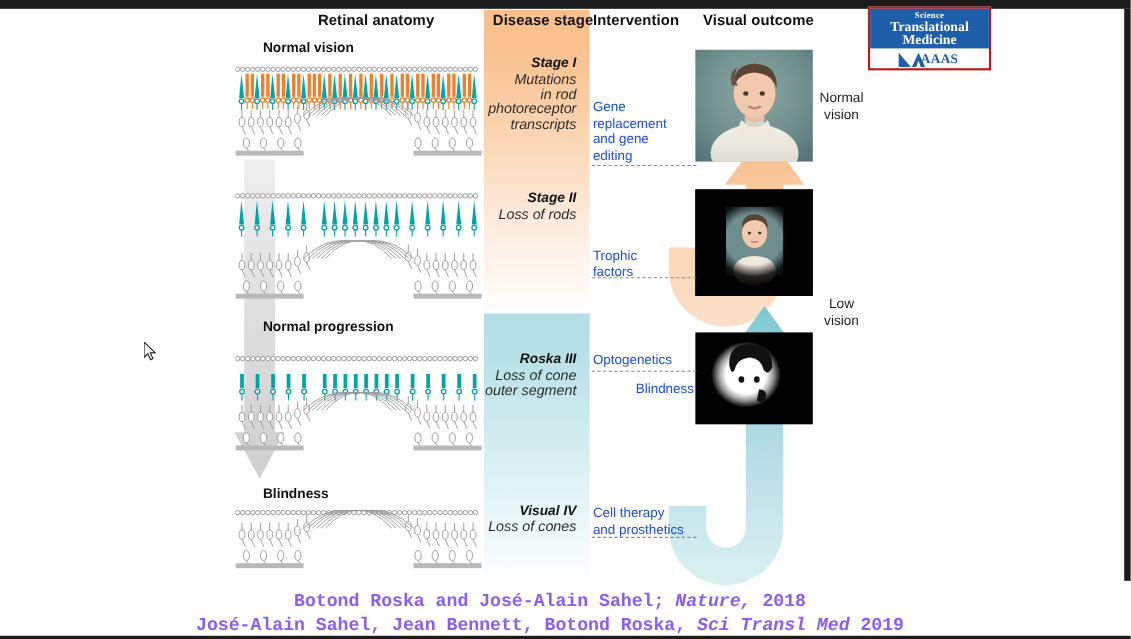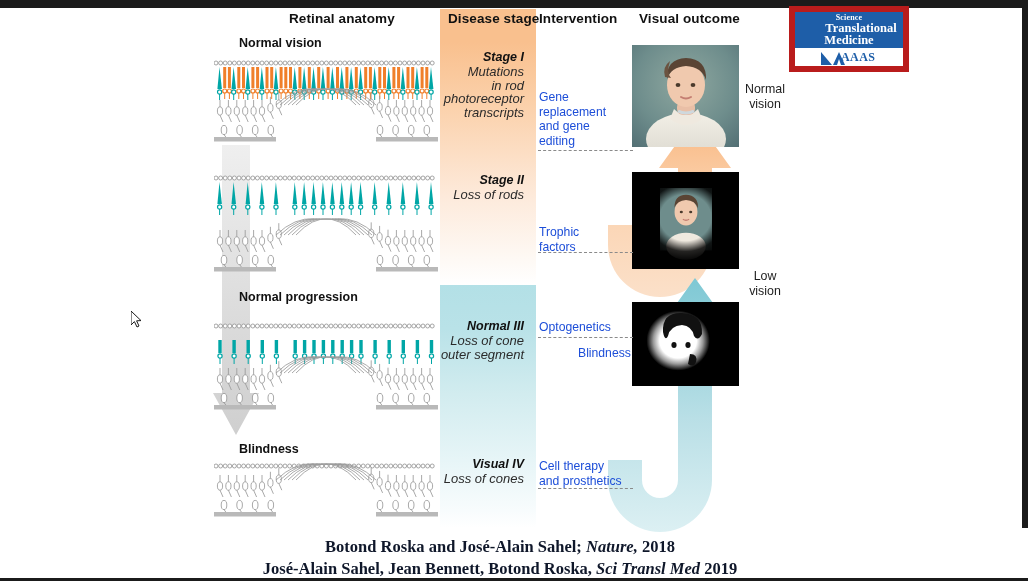--- a/index.html
+++ b/index.html
@@ -38,35 +38,35 @@
 
   
   .interv-text{position:absolute;font-size:12.2px;color:#1d4ed8;line-height:14.6px;}
   .dashline{position:absolute;height:0;border-top:1.5px dashed #8a8a8a;}
 
   
   .photo{position:absolute;border:0;}
   .outcome-label{position:absolute;font-size:12.4px;color:#1d1d1d;line-height:14.5px;text-align:center;}
 
   
-  #logo{position:absolute;left:789px;top:6px;width:108px;height:54px;border:6px solid #b91c1c;background:#fff;}
+  #logo{position:absolute;left:789px;top:6px;width:108px;height:54px;border:2px solid #b91c1c;background:#fff;}
   #logo-blue{position:absolute;left:0;top:0;width:108px;height:36px;background:#1e5ea8;}
   #logo-science{position:absolute;left:0;top:1px;width:108px;text-align:center;color:#fff;
      font-family:"Liberation Serif",serif;font-weight:bold;font-size:8px;letter-spacing:.2px;}
-  #logo-trans{position:absolute;left:12px;top:9px;width:108px;text-align:center;color:#fff;
+  #logo-trans{position:absolute;left:0;top:9px;width:108px;text-align:center;color:#fff;
      font-family:"Liberation Serif",serif;font-weight:bold;font-size:12.5px;}
   #logo-med{position:absolute;left:0;top:21px;width:108px;text-align:center;color:#fff;
      font-family:"Liberation Serif",serif;font-weight:bold;font-size:12.5px;}
   #logo-aaas{position:absolute;left:0;top:37px;width:108px;height:17px;}
   #aaas-text{position:absolute;left:46px;top:1px;color:#1e5ea8;
      font-family:"Liberation Serif",serif;font-weight:bold;font-size:12px;letter-spacing:.4px;}
 
   
   #caption{position:absolute;left:0;top:536px;width:1000px;text-align:center;}
-  .cap-line{font-family:Liberation Serif, serif;font-weight:bold;font-size:16.5px;color:#0f172a;line-height:22px;white-space:nowrap;}
+  .cap-line{font-family:Liberation Mono, monospace;font-weight:bold;font-size:16.5px;color:#8b5cf6;line-height:22px;white-space:nowrap;}
   .cap-line i{font-style:italic;}
 
   #cursor{position:absolute;left:131px;top:311px;width:12px;height:17px;}
 </style>
 </head>
 <body>
 
 <div class="bar-top"></div>
 <div class="bar-bottom"></div>
 <div class="edge-right"></div>
@@ -887,21 +887,21 @@
 
 <div class="stage-block" style="top:50px;">
   <div class="stage-name">Stage I</div>
   <div class="stage-desc">Mutations<br>in rod<br>photoreceptor<br>transcripts</div>
 </div>
 <div class="stage-block" style="top:173px;">
   <div class="stage-name">Stage II</div>
   <div class="stage-desc">Loss of rods</div>
 </div>
 <div class="stage-block" style="top:319px;">
-  <div class="stage-name">Normal III</div>
+  <div class="stage-name">Roska III</div>
   <div class="stage-desc">Loss of cone<br>outer segment</div>
 </div>
 <div class="stage-block" style="top:457px;">
   <div class="stage-name">Visual IV</div>
   <div class="stage-desc">Loss of cones</div>
 </div>
 
 <div style="position:absolute;left:600px;top:40px;width:200px;height:500px;">
   <svg width="200" height="500" viewBox="0 0 200 500">
     <defs>

